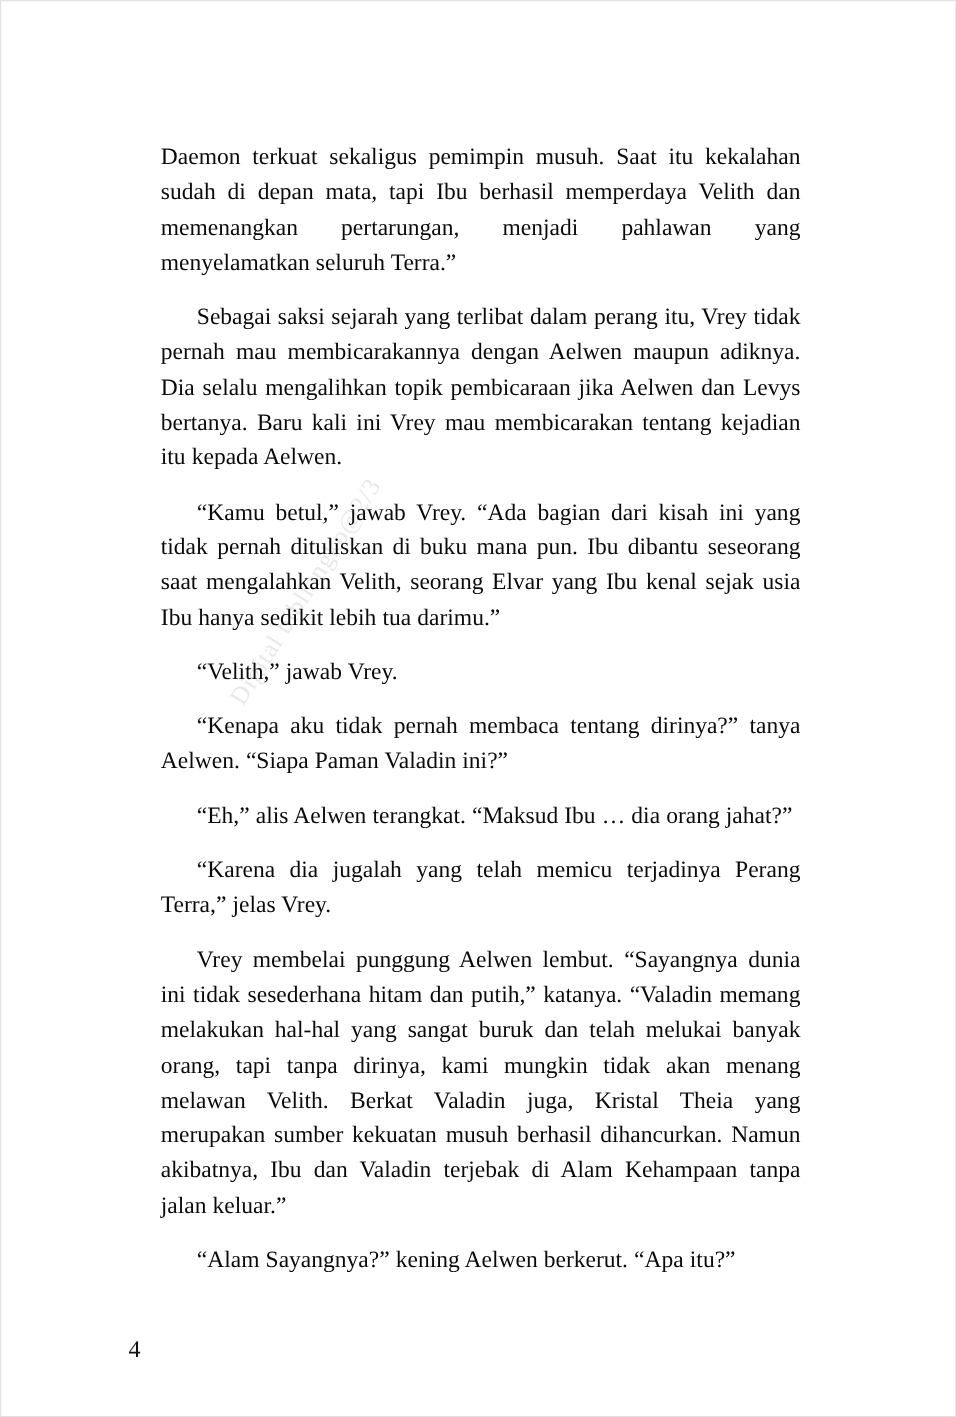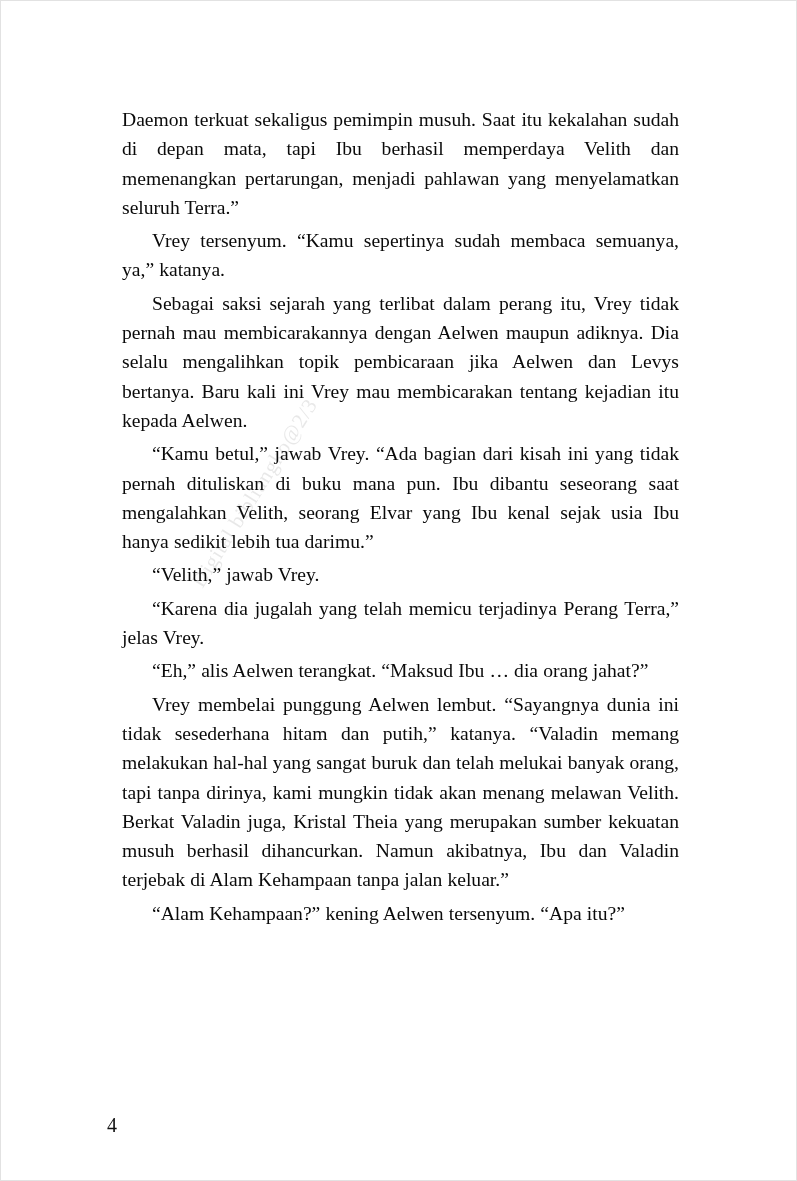--- a/index.html
+++ b/index.html
@@ -19,21 +19,21 @@
   }
 
   .text-column {
     position: absolute;
     left: 117px;
     top: 100px;
     width: 565px;
   }
 
   .para {
-    margin: 4px;
+    margin: 16px;
     font-family: "Liberation Serif", "DejaVu Serif", serif;
     font-size: 19.6px;
     line-height: 29.3px;
     color: #0a0a0a;
     text-align: justify;
     text-align-last: left;
     text-indent: 30px;
     -webkit-hyphens: none;
     hyphens: none;
     word-spacing: 0.01em;
@@ -69,25 +69,25 @@
 </style>
 </head>
 <body>
 
 <div class="page">
 
   <div class="watermark">Digital bibliangko@2/3</div>
 
   <div class="text-column">
     <p class="para no-indent">Daemon terkuat sekaligus pemimpin musuh. Saat itu kekalahan sudah di depan mata, tapi Ibu berhasil memperdaya Velith dan memenangkan pertarungan, menjadi pahlawan yang menyelamatkan seluruh Terra.”</p>
-    <p class="para">Vrey tersenyum. “Kamu sepertinya sudah membaca semuanya, ya,” katanya.</p>
     <p class="para">Sebagai saksi sejarah yang terlibat dalam perang itu, Vrey tidak pernah mau membicarakannya dengan Aelwen maupun adiknya. Dia selalu mengalihkan topik pembicaraan jika Aelwen dan Levys bertanya. Baru kali ini Vrey mau membicarakan tentang kejadian itu kepada Aelwen.</p>
     <p class="para">“Kamu betul,” jawab Vrey. “Ada bagian dari kisah ini yang tidak pernah dituliskan di buku mana pun. Ibu dibantu seseorang saat mengalahkan Velith, seorang Elvar yang Ibu kenal sejak usia Ibu hanya sedikit lebih tua darimu.”</p>
     <p class="para">“Velith,” jawab Vrey.</p>
+    <p class="para">“Kenapa aku tidak pernah membaca tentang dirinya?” tanya Aelwen. “Siapa Paman Valadin ini?”</p>
+    <p class="para">“Eh,” alis Aelwen terangkat. “Maksud Ibu … dia orang jahat?”</p>
     <p class="para">“Karena dia jugalah yang telah memicu terjadinya Perang Terra,” jelas Vrey.</p>
-    <p class="para">“Eh,” alis Aelwen terangkat. “Maksud Ibu … dia orang jahat?”</p>
     <p class="para">Vrey membelai punggung Aelwen lembut. “Sayangnya dunia ini tidak sesederhana hitam dan putih,” katanya. “Valadin memang melakukan hal-hal yang sangat buruk dan telah melukai banyak orang, tapi tanpa dirinya, kami mungkin tidak akan menang melawan Velith. Berkat Valadin juga, Kristal Theia yang merupakan sumber kekuatan musuh berhasil dihancurkan. Namun akibatnya, Ibu dan Valadin terjebak di Alam Kehampaan tanpa jalan keluar.”</p>
-    <p class="para">“Alam Kehampaan?” kening Aelwen tersenyum. “Apa itu?”</p>
+    <p class="para">“Alam Sayangnya?” kening Aelwen berkerut. “Apa itu?”</p>
   </div>
 
   <div class="folio">4</div>
 
 </div>
 
 </body></html>

